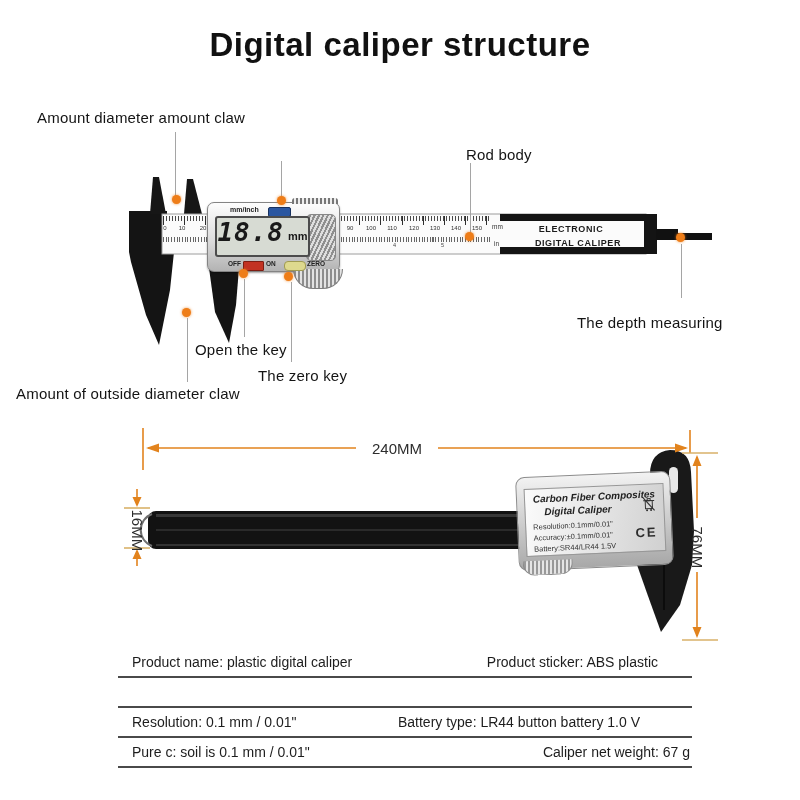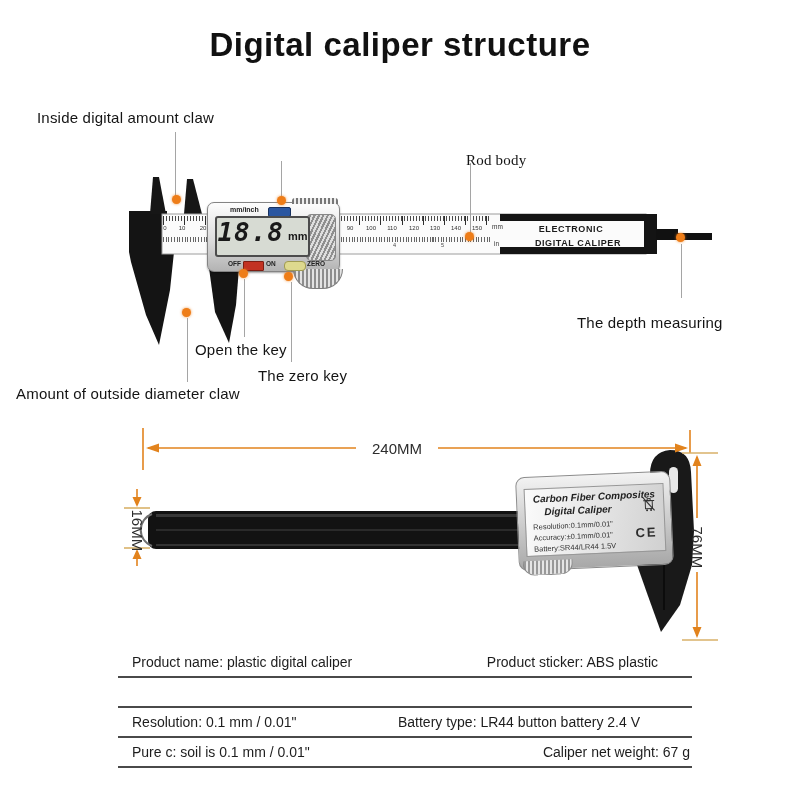--- a/index.html
+++ b/index.html
@@ -148,22 +148,22 @@
     <g stroke="#e2831d" stroke-width="1.6">
       <line x1="697" y1="457" x2="697" y2="518"></line>
       <line x1="697" y1="572" x2="697" y2="636"></line>
     </g>
     <polygon points="697,455 692.5,466 701.5,466" fill="#e2831d"></polygon>
     <polygon points="697,638 692.5,627 701.5,627" fill="#e2831d"></polygon>
   </svg>
 
   <div class="title">Digital caliper structure</div>
 
-  <div class="callout" style="left:37px;top:109px;">Inside digital amount claw</div>
-  <div class="callout" style="left:466px;top:152px;font-family:Liberation Serif, serif;">Rod body</div>
+  <div class="callout" style="left:37px;top:109px;">Amount diameter amount claw</div>
+  <div class="callout" style="left:466px;top:146px;">Rod body</div>
   <div class="callout" style="left:195px;top:341px;">Open the key</div>
   <div class="callout" style="left:258px;top:367px;">The zero key</div>
   <div class="callout" style="left:16px;top:385px;">Amount of outside diameter claw</div>
   <div class="callout" style="left:577px;top:314px;">The depth measuring</div>
 
   <div class="leader" style="left:175px;top:132px;height:64px;"></div>
   <div class="leader" style="left:281px;top:161px;height:35px;"></div>
   <div class="leader" style="left:470px;top:163px;height:70px;"></div>
   <div class="leader" style="left:244px;top:279px;height:58px;"></div>
   <div class="leader" style="left:291px;top:282px;height:80px;"></div>
@@ -253,21 +253,21 @@
 
   <div class="spec">
     <div class="srow pr1">
       <span>Product name: plastic digital caliper</span>
       <span>Product sticker: ABS plastic</span>
     </div>
     <div class="srow pr2">
     </div>
     <div class="srow pr3">
       <span>Resolution: 0.1 mm / 0.01"</span>
-      <span>Battery type: LR44 button battery 2.4 V</span>
+      <span>Battery type: LR44 button battery 1.0 V</span>
     </div>
     <div class="srow pr4">
       <span>Pure c: soil is 0.1 mm / 0.01"</span>
       <span>Caliper net weight: 67 g</span>
     </div>
   </div>
 
 </div>
 
 </body></html>

